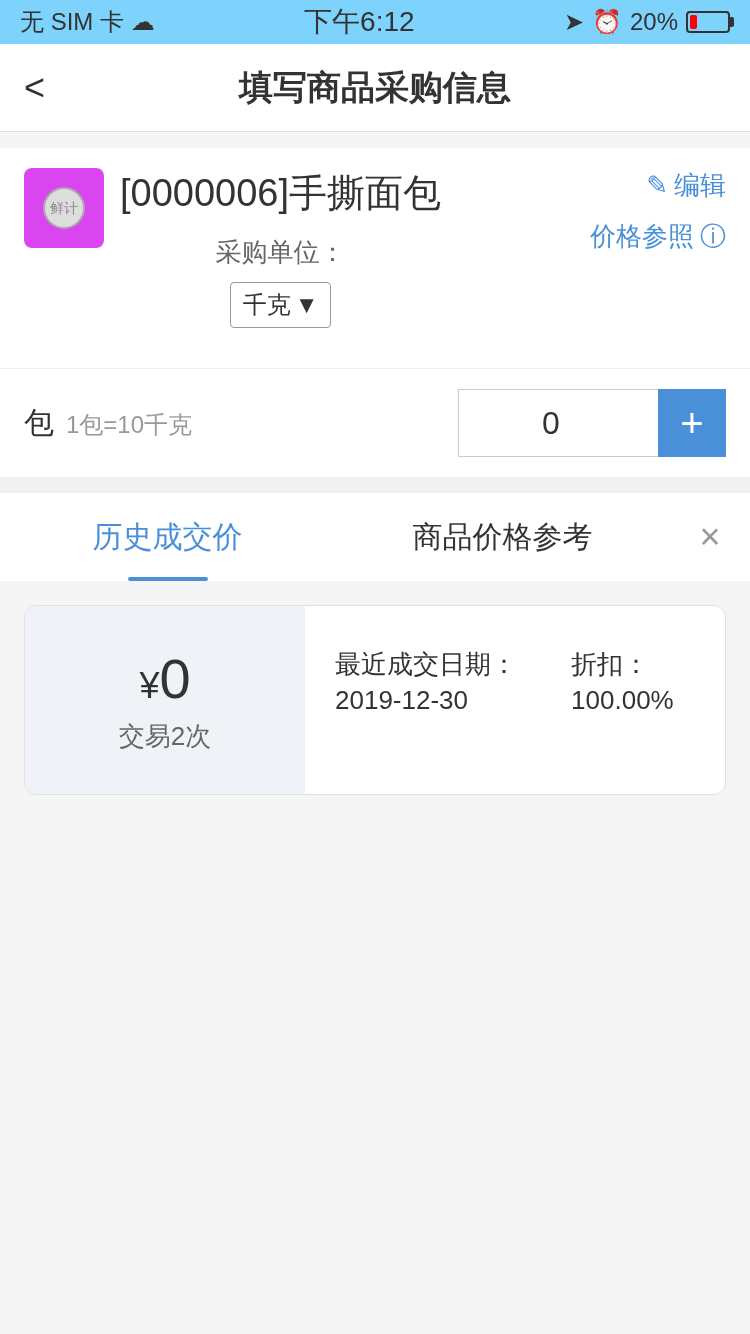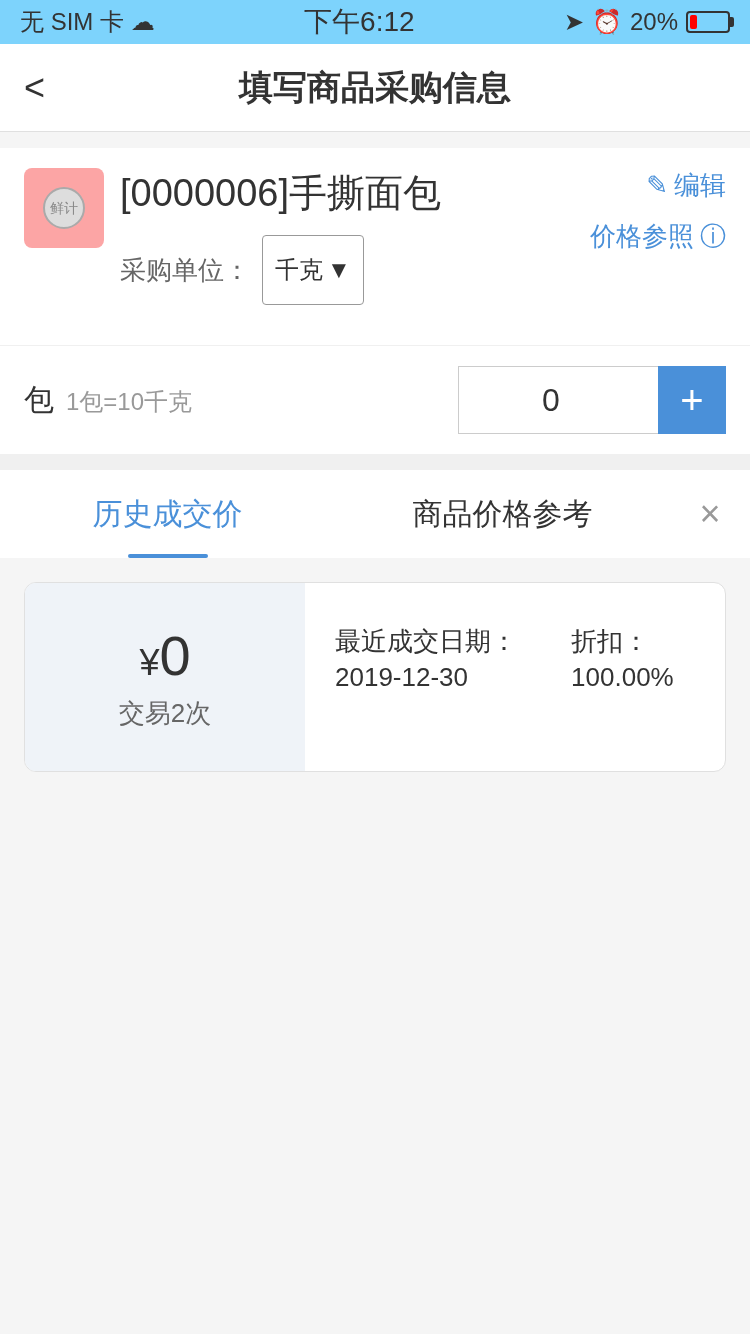--- a/index.html
+++ b/index.html
@@ -106,21 +106,21 @@
       margin-bottom: 20px;
     }
     .product-info {
       display: flex;
       align-items: flex-start;
       gap: 16px;
     }
     .product-icon {
       width: 80px;
       height: 80px;
-      background: #fca5a5;
+      background: #d946ef;
       border-radius: 8px;
       display: flex;
       align-items: center;
       justify-content: center;
       flex-shrink: 0;
     }
     .product-icon svg {
       width: 50px;
       height: 50px;
     }
@@ -133,25 +133,26 @@
       font-size: 38px;
       color: #333;
       font-weight: 500;
     }
     .product-unit-row {
       display: flex;
       align-items: center;
       gap: 12px;
       font-size: 26px;
       color: #666;
+      flex-direction: column;
     }
     .unit-badge {
       border: 1px solid #999;
       border-radius: 4px;
-      padding: 18px 12px;
+      padding: 6px 12px;
       font-size: 24px;
       color: #333;
       display: flex;
       align-items: center;
       gap: 4px;
     }
     .edit-btn {
       font-size: 26px;
       color: #4a90d9;
       display: flex;

